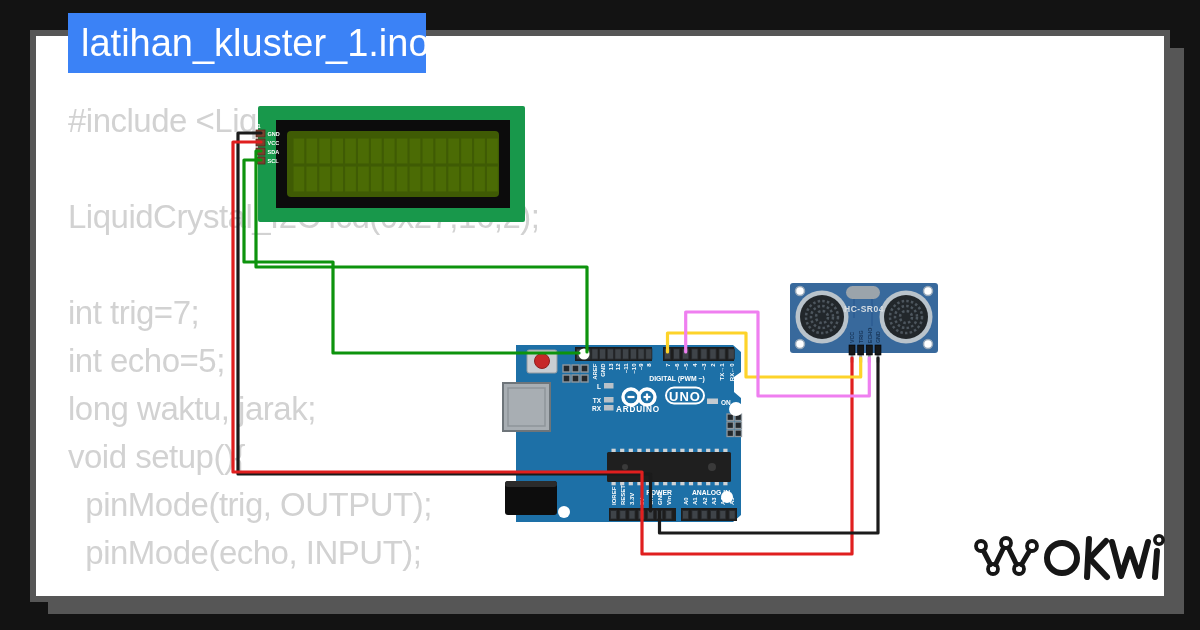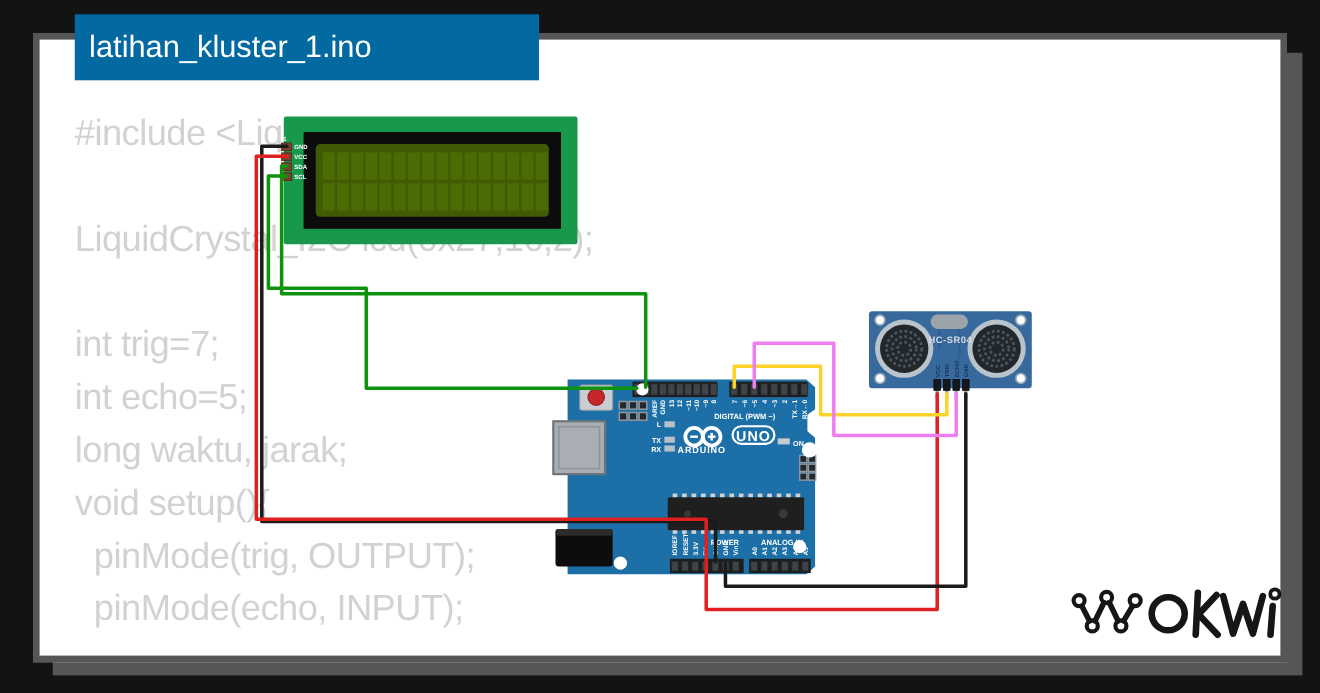--- a/index.html
+++ b/index.html
@@ -1,22 +1,22 @@
 <!DOCTYPE html>
 <html><head>
 <meta charset="utf-8">
 <style>
   html,body{margin:0;padding:0;background:#131313;}
   .stage{position:relative;width:1200px;height:630px;background:#131313;overflow:hidden;
          font-family:"Liberation Sans",sans-serif;}
   .shadow{position:absolute;left:48px;top:48px;width:1136px;height:566px;background:#565656;}
   .card{position:absolute;left:30px;top:30px;width:1140px;height:572px;background:#ffffff;
         border:6px solid #565656;box-sizing:border-box;}
-  .title-box{position:absolute;left:68px;top:13px;width:422px;height:60px;background:#0369a1;
-        color:#ffffff;font-size:28px;line-height:60px;padding-left:13px;box-sizing:border-box;
+  .title-box{position:absolute;left:68px;top:13px;width:358px;height:60px;background:#3b82f6;
+        color:#ffffff;font-size:38px;line-height:60px;padding-left:13px;box-sizing:border-box;
         white-space:nowrap;overflow:hidden;z-index:5;}
   .code{position:absolute;left:68px;top:97px;margin:0;font-family:"Liberation Sans",sans-serif;
         font-size:33px;line-height:48px;letter-spacing:-0.5px;color:#d2d2d2;z-index:1;}
   svg.circuit{position:absolute;left:0;top:0;z-index:2;}
   .svgtext{font-family:"Liberation Sans","DejaVu Sans",sans-serif;}
 </style>
 </head>
 <body>
 
 <div class="stage">

